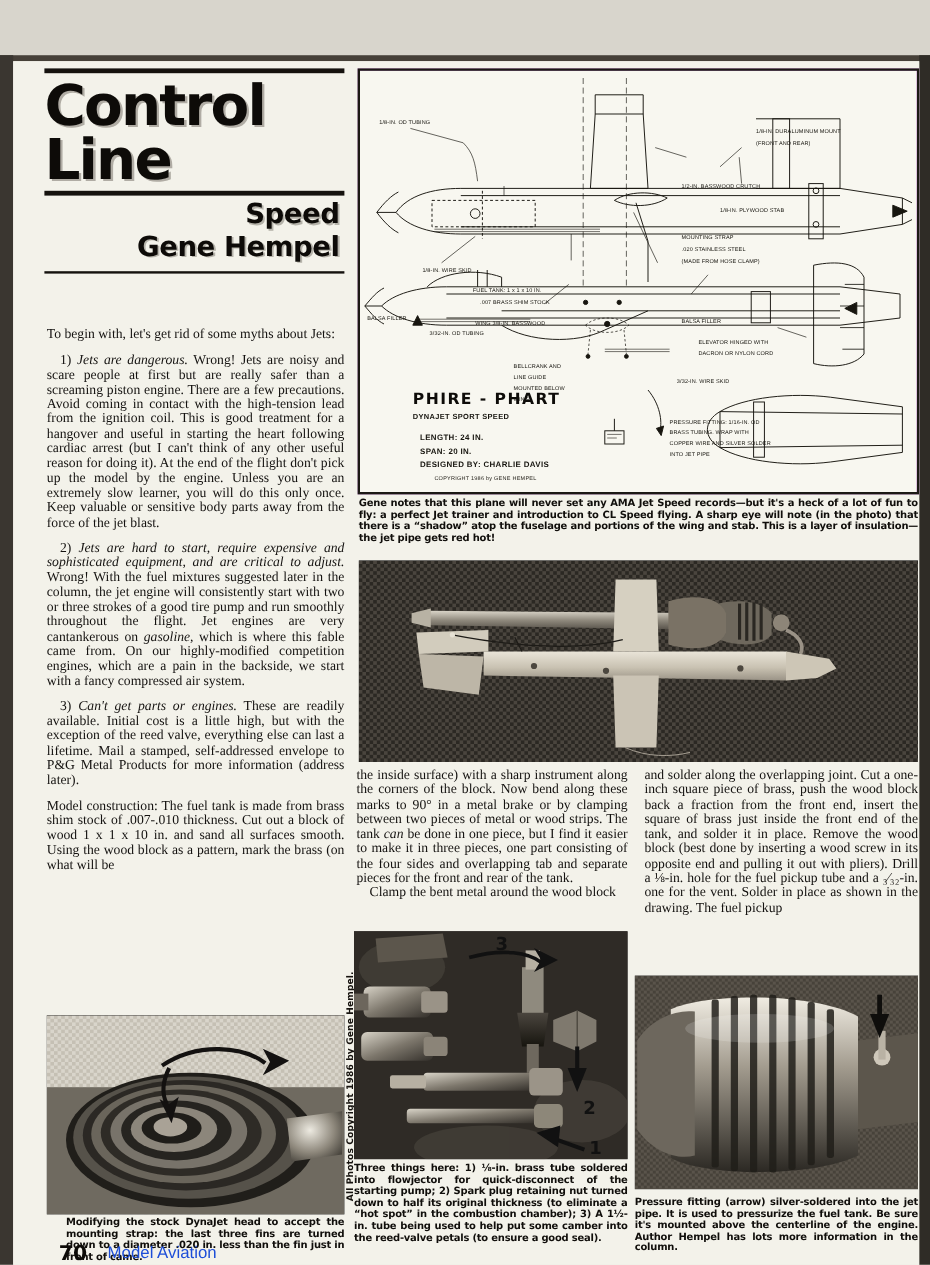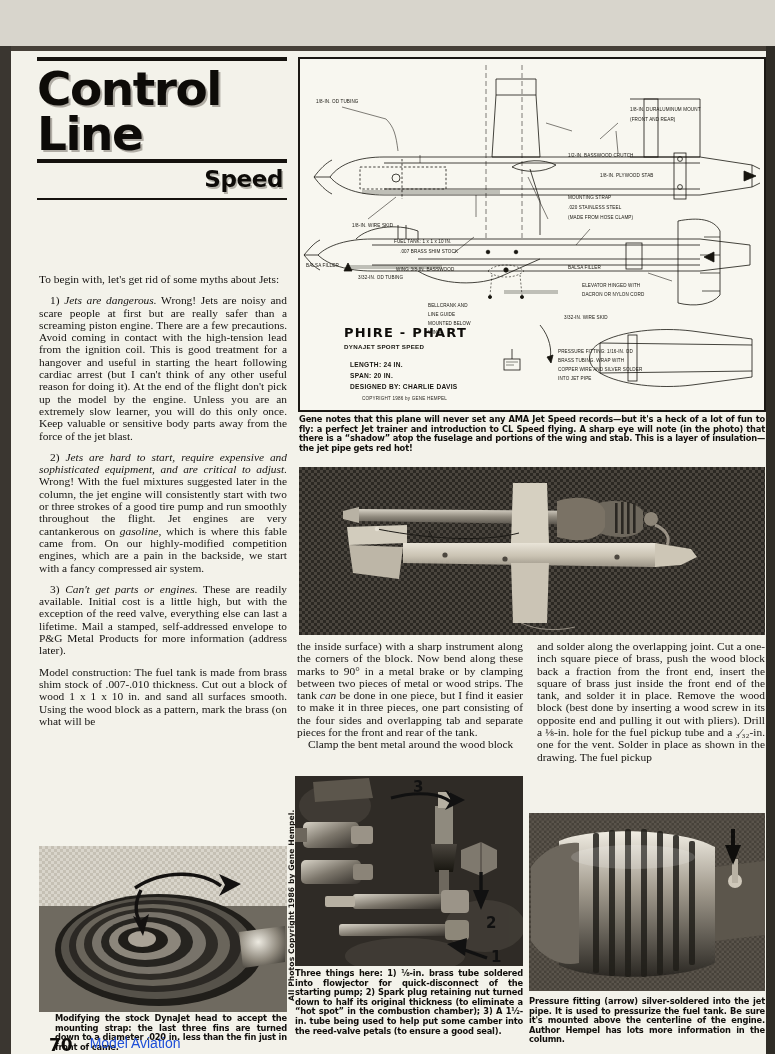--- a/index.html
+++ b/index.html
@@ -145,20 +145,21 @@
 
     <div class="titleblock">
       <div class="rule-thick"></div>
       <div class="headline">
         <div>Control</div>
         <div>Line</div>
       </div>
       <div class="rule-thick"></div>
       <div class="subhead-wrap">
         <div class="subhead">Speed</div>
+        <div class="subhead">Gene Hempel</div>
       </div>
       <div class="rule-thin"></div>
     </div>
 
     <div class="col" style="left:28px; top:213px; width:248px;">
       <p class="noindent gap"><b>To begin with,</b><span> let's get rid of some myths about Jets:</span></p>
       <p class="gap"><span>1) </span><i>Jets are dangerous.</i><span> Wrong! Jets are noisy and scare people at first but are really safer than a screaming piston engine. There are a few precautions. Avoid coming in contact with the high-tension lead from the ignition coil. This is good treatment for a hangover and useful in starting the heart following cardiac arrest (but I can't think of any other useful reason for doing it). At the end of the flight don't pick up the model by the engine. Unless you are an extremely slow learner, you will do this only once. Keep valuable or sensitive body parts away from the force of the jet blast.</span></p>
       <p class="gap"><span>2) </span><i>Jets are hard to start, require expensive and sophisticated equipment, and are critical to adjust.</i><span> Wrong! With the fuel mixtures suggested later in the column, the jet engine will consistently start with two or three strokes of a good tire pump and run smoothly throughout the flight. Jet engines are very cantankerous on </span><i>gasoline,</i><span> which is where this fable came from. On our highly-modified competition engines, which are a pain in the backside, we start with a fancy compressed air system.</span></p>
       <p class="gap"><span>3) </span><i>Can't get parts or engines.</i><span> These are readily available. Initial cost is a little high, but with the exception of the reed valve, everything else can last a lifetime. Mail a stamped, self-addressed envelope to P&amp;G Metal Products for more information (address later).</span></p>
       <p class="noindent gap"><b>Model construction:</b><span> The fuel tank is made from brass shim stock of .007-.010 thickness. Cut out a block of wood 1 x 1 x 10 in. and sand all surfaces smooth. Using the wood block as a pattern, mark the brass (on what will be</span></p>

